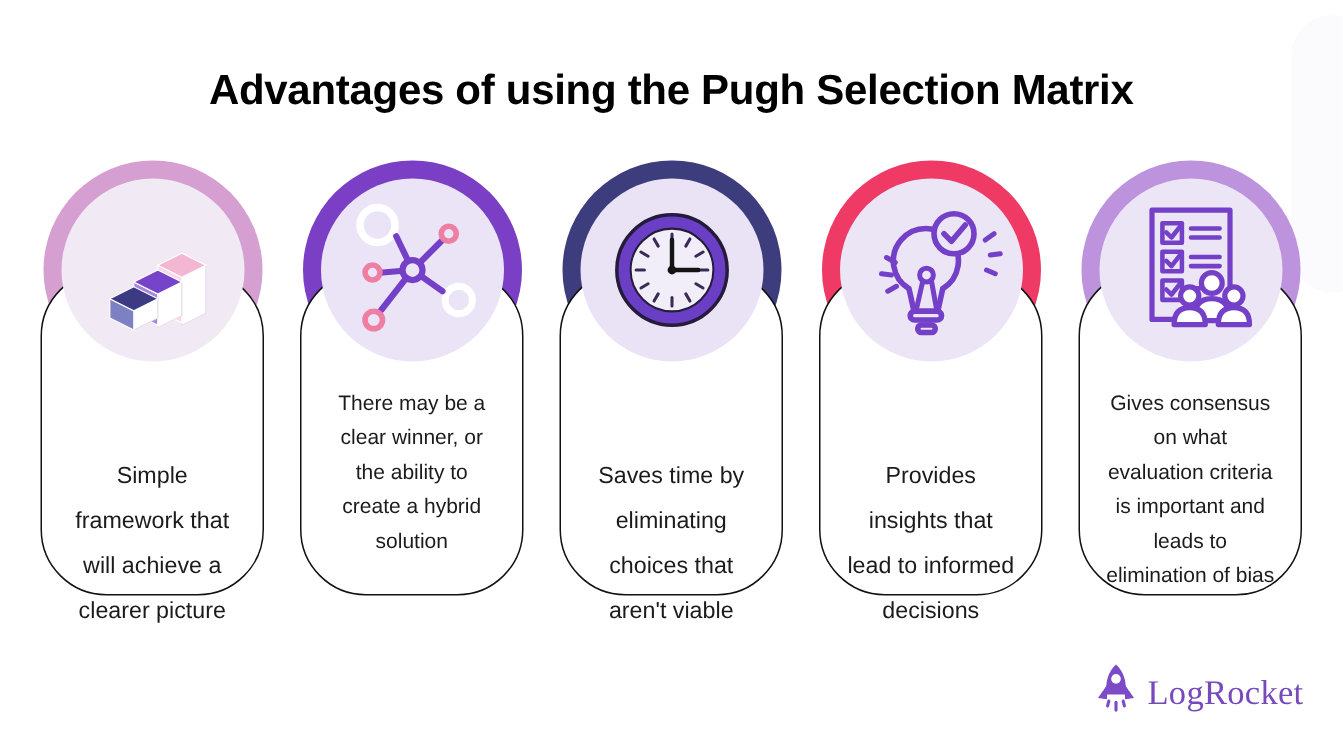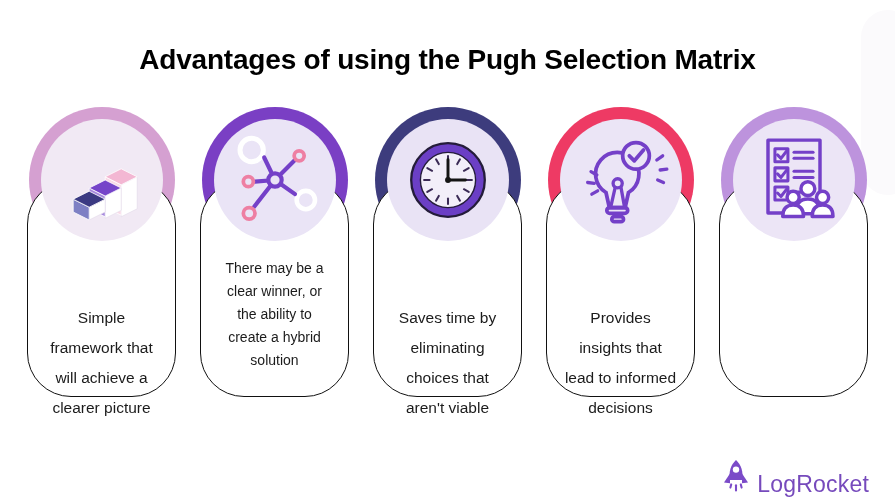--- a/index.html
+++ b/index.html
@@ -35,22 +35,22 @@
     z-index:3;
   }
   .icon-wrap svg { display:block; }
   .card-text {
     position:absolute; left:4px; right:4px; text-align:center;
     white-space:pre-line; color:#1b1b1b; z-index:2;
   }
   .text-lg .card-text { top:158px; font-size:15.5px; line-height:30px;margin-top:38px; }
   .text-sm .card-text { top:150px; font-size:14px;   line-height:23px; }
   .footer {
-    position:absolute; right:26px; bottom:4px;
-    display:flex; align-items:flex-end; gap:5px;
+    position:absolute; right:26px; bottom:20px;
+    display:flex; align-items:center; gap:5px;font-family:Liberation Serif, serif;
   }
   .brand-text { font-size:23px; font-weight:500; letter-spacing:0.2px; }
   .edge-artifact {
     position:absolute; right:-20px; top:10px; width:54px; height:185px;
     background:#fbfafc; border-radius:30px; z-index:0;
   }
 </style>
 </head>
 <body>
 
@@ -214,20 +214,26 @@
           <g stroke="#7440c8" stroke-width="4" fill="#ffffff" stroke-linejoin="round">
             <circle cx="76" cy="70" r="8"></circle>
             <path d="M62,99 Q62,82 76,82 Q90,82 90,99 Z"></path>
             <circle cx="59" cy="80" r="7"></circle>
             <path d="M47,102 Q47,89 59,89 Q71,89 71,102 Z"></path>
             <circle cx="93" cy="80" r="7"></circle>
             <path d="M81,102 Q81,89 93,89 Q105,89 105,102 Z"></path>
           </g>
         </svg>
       </div>
+      <p class="card-text">Gives consensus
+on what
+evaluation criteria
+is important and
+leads to
+elimination of bias</p>
     </div>
 
   </div>
 
   <div class="footer">
     <span>
       <svg width="32" height="36" viewBox="0 0 40 44">
         <g fill="#7b4bc8">
           <path d="M20,2 C26.5,8 29.5,17 27.5,27 L12.5,27 C10.5,17 13.5,8 20,2 Z"></path>
           <path d="M12.5,19 L5,30 L12.5,31 Z"></path>

